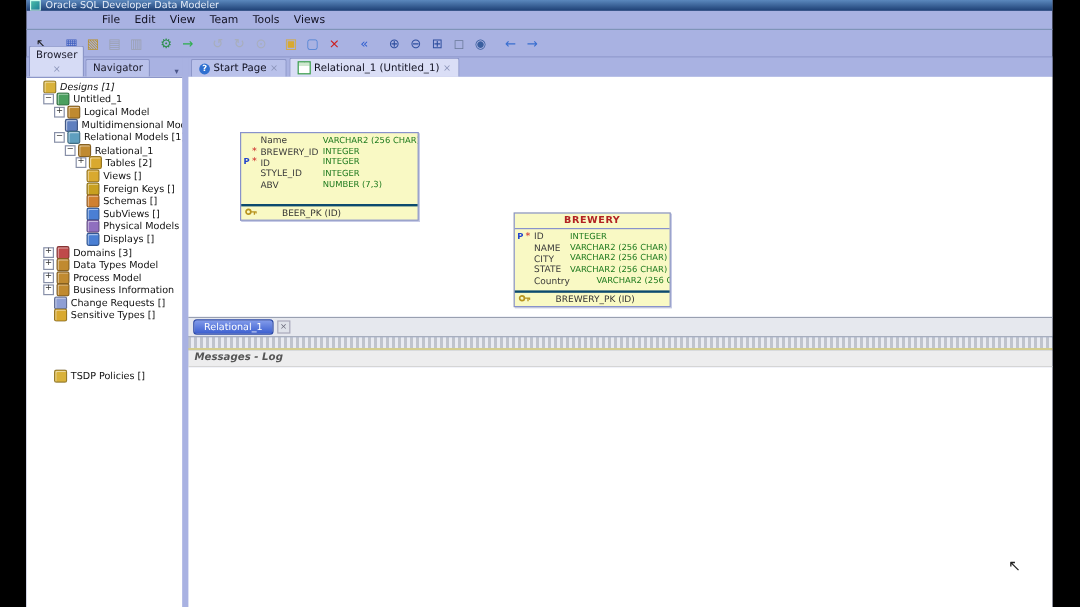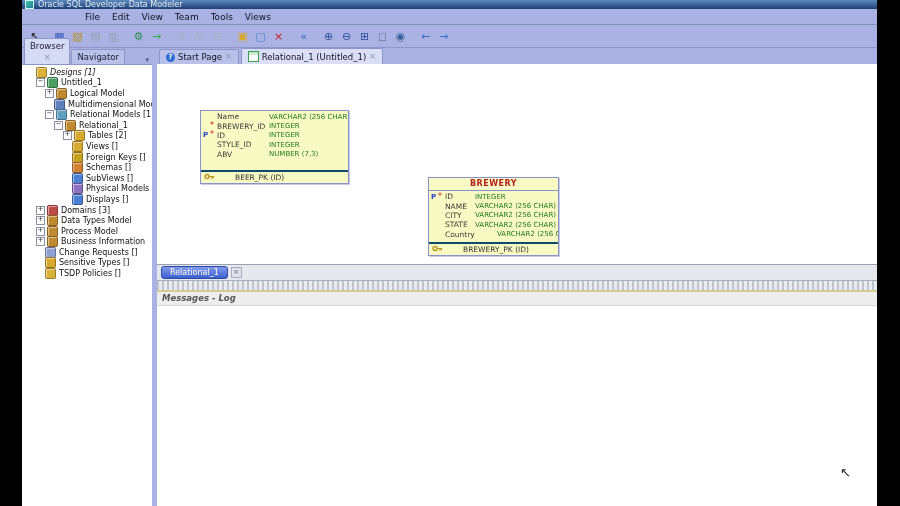--- a/index.html
+++ b/index.html
@@ -220,21 +220,21 @@
           <div class="trow" style="padding-left: 12px;">
             <span class="tspacer"></span>
             <span class="ticon" style="background: rgb(143, 159, 212);"></span>
             <span>Change Requests []</span>
           </div>
           <div class="trow" style="padding-left: 12px;">
             <span class="tspacer"></span>
             <span class="ticon" style="background: rgb(217, 169, 47);"></span>
             <span>Sensitive Types []</span>
           </div>
-          <div class="trow" style="padding-left: 12px;">
+          <div class="trow" style="padding-left: 12px; margin-top: 40px;">
             <span class="tspacer"></span>
             <span class="ticon" style="background: rgb(217, 178, 58);"></span>
             <span>TSDP Policies []</span>
           </div>
         </div>
     </div>
 
     <div class="v-splitter"></div>
 
     <div class="main">

